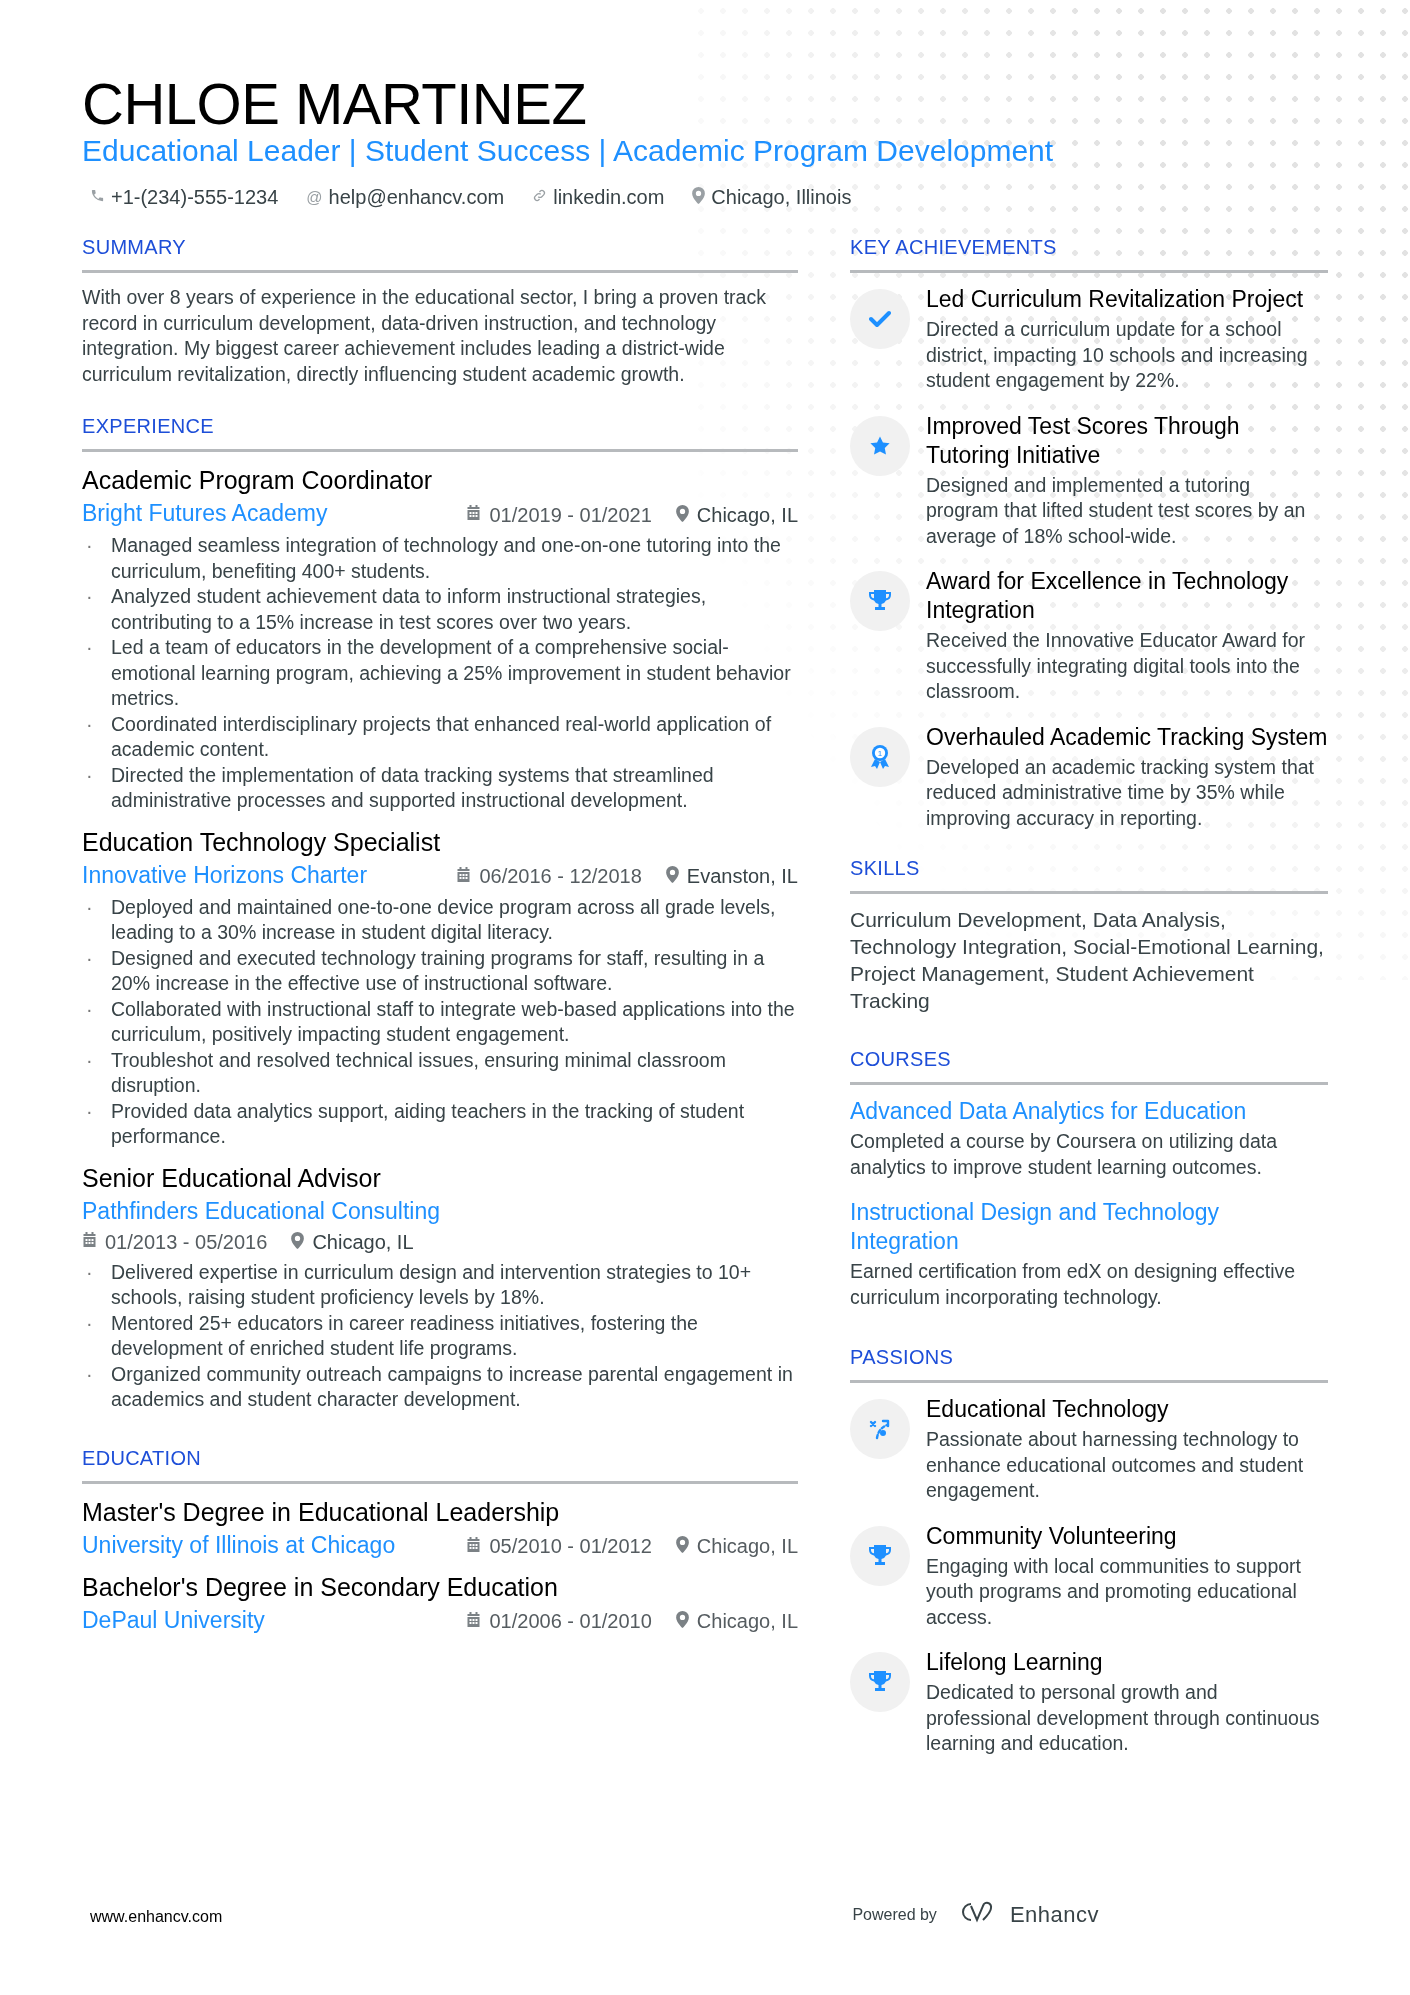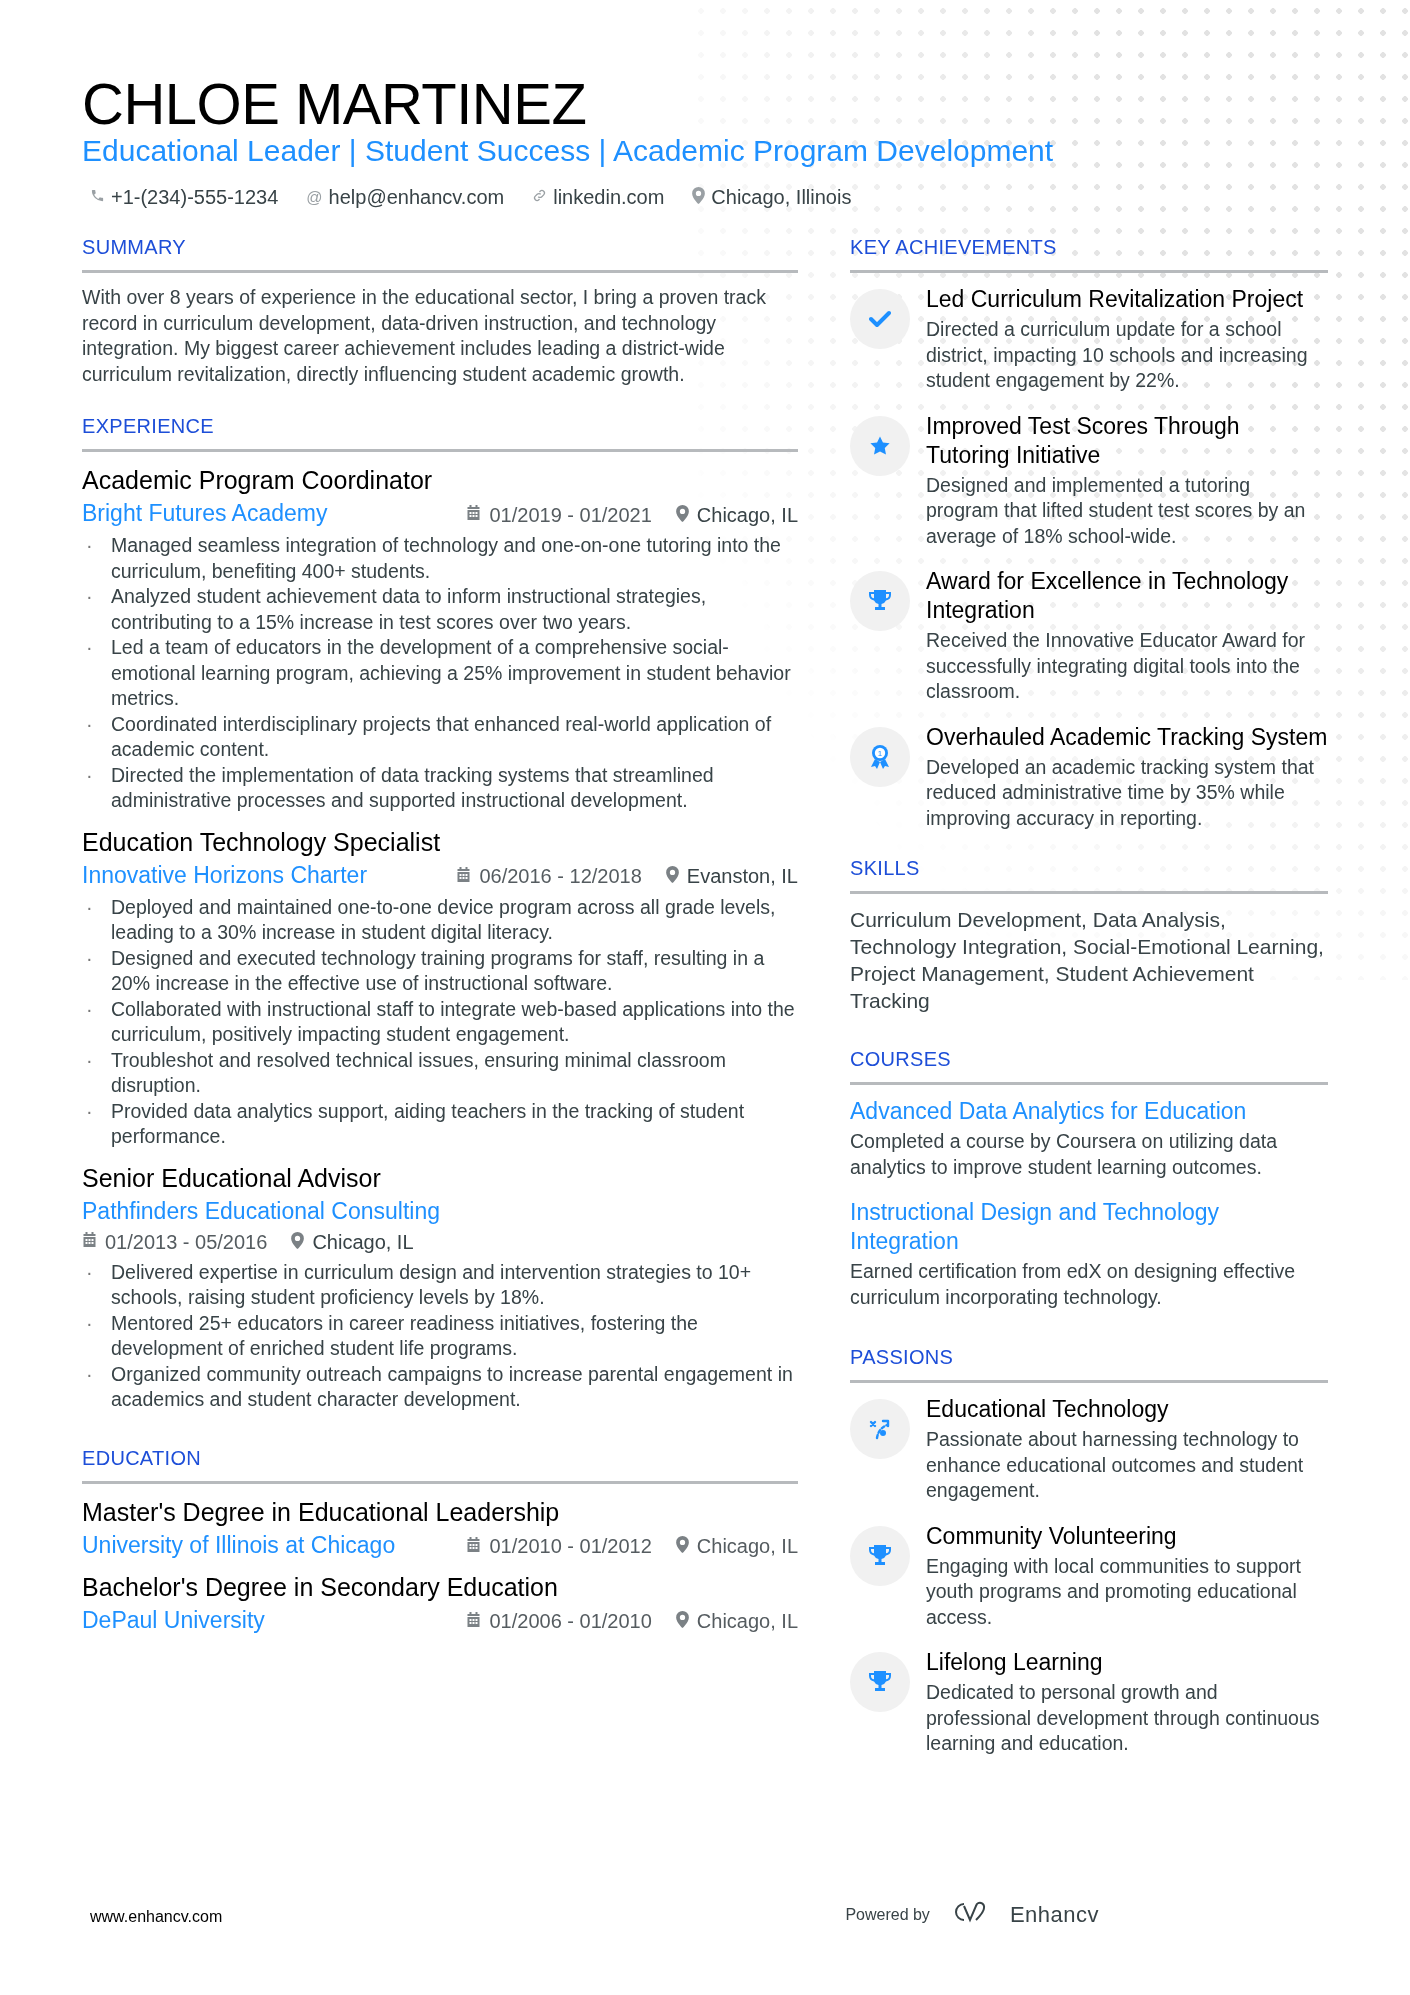--- a/index.html
+++ b/index.html
@@ -80,21 +80,21 @@
   .ach-desc { font-size: 19.5px; line-height: 25.5px; color: #384347; margin-top: 3px; }
 
   .skills-text { font-size: 21px; line-height: 27px; color: #384347; margin: 4px 0 34px; }
   .course { margin-bottom: 18px; }
   .course-title { font-size: 23px; color: #1e90ff; line-height: 29px; }
   .course-desc { font-size: 19.5px; line-height: 25.5px; color: #384347; margin-top: 3px; }
 
   .footer-left { position: absolute; left: 90px; top: 1908px; font-size: 16px; color: #000000; text-align: center; }
   .footer-right { position: absolute; right: 82px; top: 1900px; display: flex; align-items: center; gap: 20px; }
   .powered { font-size: 16px; color: #384347; }
-  .brand { display: flex; align-items: center; gap: 22px; font-size: 22px; color: #384347; letter-spacing: 0.5px; }
+  .brand { display: flex; align-items: center; gap: 15px; font-size: 22px; color: #384347; letter-spacing: 0.5px; }
 </style>
 </head>
 <body>
 
 <div class="dots"></div>
 
 <div class="page">
 
   <h1 class="name">CHLOE MARTINEZ</h1>
   <div class="headline">Educational Leader | Student Success | Academic Program Development</div>
@@ -247,21 +247,21 @@
         <div class="job-meta">
           <span class="company">University of Illinois at Chicago</span>
           <div class="meta-right">
             <span class="meta-item">
               <span class="ic">
                 <svg width="15" height="16" viewBox="0 0 14 16">
                     <path fill="#7b8185" d="M1 5h12v10H1zM1 2h12v2H1zM3 0h2v3H3zM9 0h2v3H9z"></path>
                     <path fill="#fff" d="M3 7h2v2H3zM6 7h2v2H6zM9 7h2v2H9zM3 10h2v2H3zM6 10h2v2H6zM9 10h2v2H9z"></path>
                   </svg>
               </span>
-              <span>01/2010 - 01/2012</span>
+              <span>05/2010 - 01/2012</span>
             </span>
             <span class="meta-item">
               <span class="ic">
                 <svg width="13" height="17" viewBox="0 0 24 32">
                     <path fill="#7b8185" d="M12 0a12 12 0 0 0-12 12c0 9 12 20 12 20s12-11 12-20A12 12 0 0 0 12 0zm0 17a5 5 0 1 1 0-10 5 5 0 0 1 0 10z"></path>
                   </svg>
               </span>
               <span>Chicago, IL</span>
             </span>
           </div>

